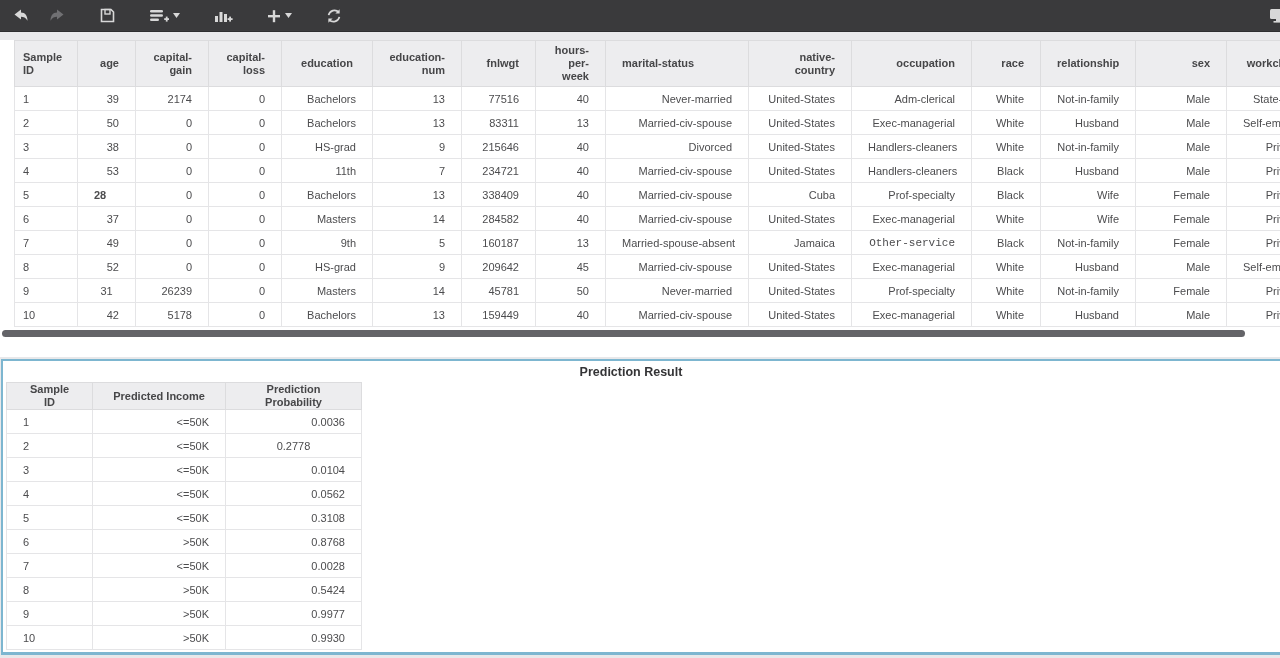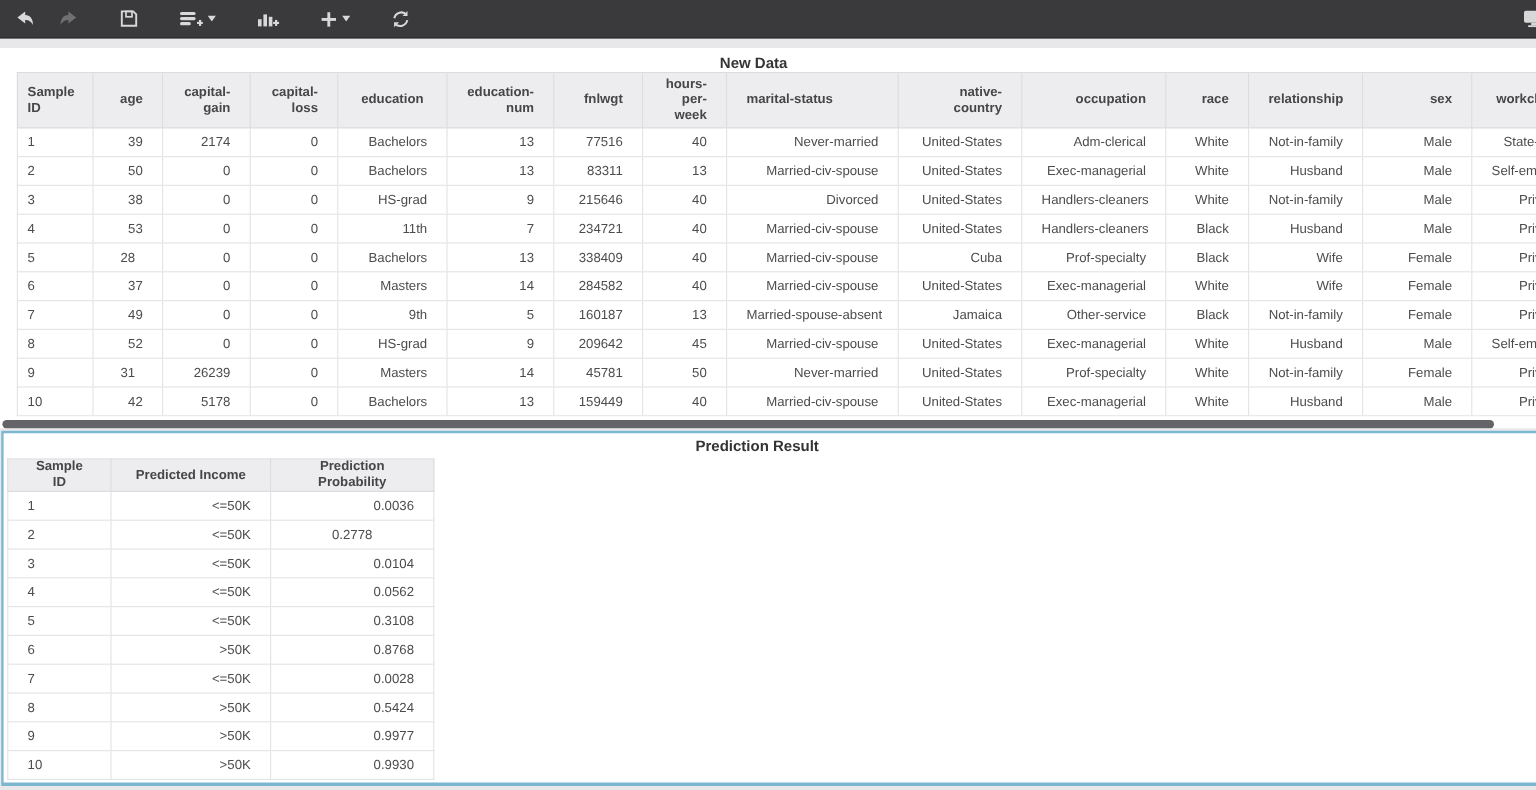--- a/index.html
+++ b/index.html
@@ -194,21 +194,20 @@
       <svg width="18" height="15" viewBox="0 0 18 15">
         <rect x="1" y="1" width="16" height="10" rx="1.5" fill="#d8d8d8"></rect>
         <rect x="7" y="11" width="4" height="2" fill="#d8d8d8"></rect>
         <rect x="4.5" y="13" width="9" height="1.6" fill="#d8d8d8"></rect>
       </svg>
     </span>
   </div>
 </div>
 
 <div class="panel-new-data">
-  <div class="panel-title">New Data</div>
   <div class="tbl-wrap">
     <table class="new-data-table" data-table="new_data.table">
         <colgroup>
           <col style="width: 63px;">
           <col style="width: 58px;">
           <col style="width: 73px;">
           <col style="width: 73px;">
           <col style="width: 91px;">
           <col style="width: 89px;">
           <col style="width: 74px;">
@@ -304,21 +303,21 @@
             <td style="text-align: right;">Married-civ-spouse</td>
             <td style="text-align: right;">United-States</td>
             <td style="text-align: right;">Handlers-cleaners</td>
             <td style="text-align: right;">Black</td>
             <td style="text-align: right;">Husband</td>
             <td style="text-align: right;">Male</td>
             <td style="text-align: right;">Private</td>
           </tr>
           <tr>
             <td style="text-align: left;">5</td>
-            <td style="text-align: center;">28</td>
+            <td style="text-align: left; font-weight: bold;">28</td>
             <td style="text-align: right;">0</td>
             <td style="text-align: right;">0</td>
             <td style="text-align: right;">Bachelors</td>
             <td style="text-align: right;">13</td>
             <td style="text-align: right;">338409</td>
             <td style="text-align: right;">40</td>
             <td style="text-align: right;">Married-civ-spouse</td>
             <td style="text-align: right;">Cuba</td>
             <td style="text-align: right;">Prof-specialty</td>
             <td style="text-align: right;">Black</td>
@@ -347,21 +346,21 @@
             <td style="text-align: left;">7</td>
             <td style="text-align: right;">49</td>
             <td style="text-align: right;">0</td>
             <td style="text-align: right;">0</td>
             <td style="text-align: right;">9th</td>
             <td style="text-align: right;">5</td>
             <td style="text-align: right;">160187</td>
             <td style="text-align: right;">13</td>
             <td style="text-align: right;">Married-spouse-absent</td>
             <td style="text-align: right;">Jamaica</td>
-            <td style="text-align: right;">Other-service</td>
+            <td style="text-align: right; font-family: Liberation Mono, monospace;">Other-service</td>
             <td style="text-align: right;">Black</td>
             <td style="text-align: right;">Not-in-family</td>
             <td style="text-align: right;">Female</td>
             <td style="text-align: right;">Private</td>
           </tr>
           <tr>
             <td style="text-align: left;">8</td>
             <td style="text-align: right;">52</td>
             <td style="text-align: right;">0</td>
             <td style="text-align: right;">0</td>

